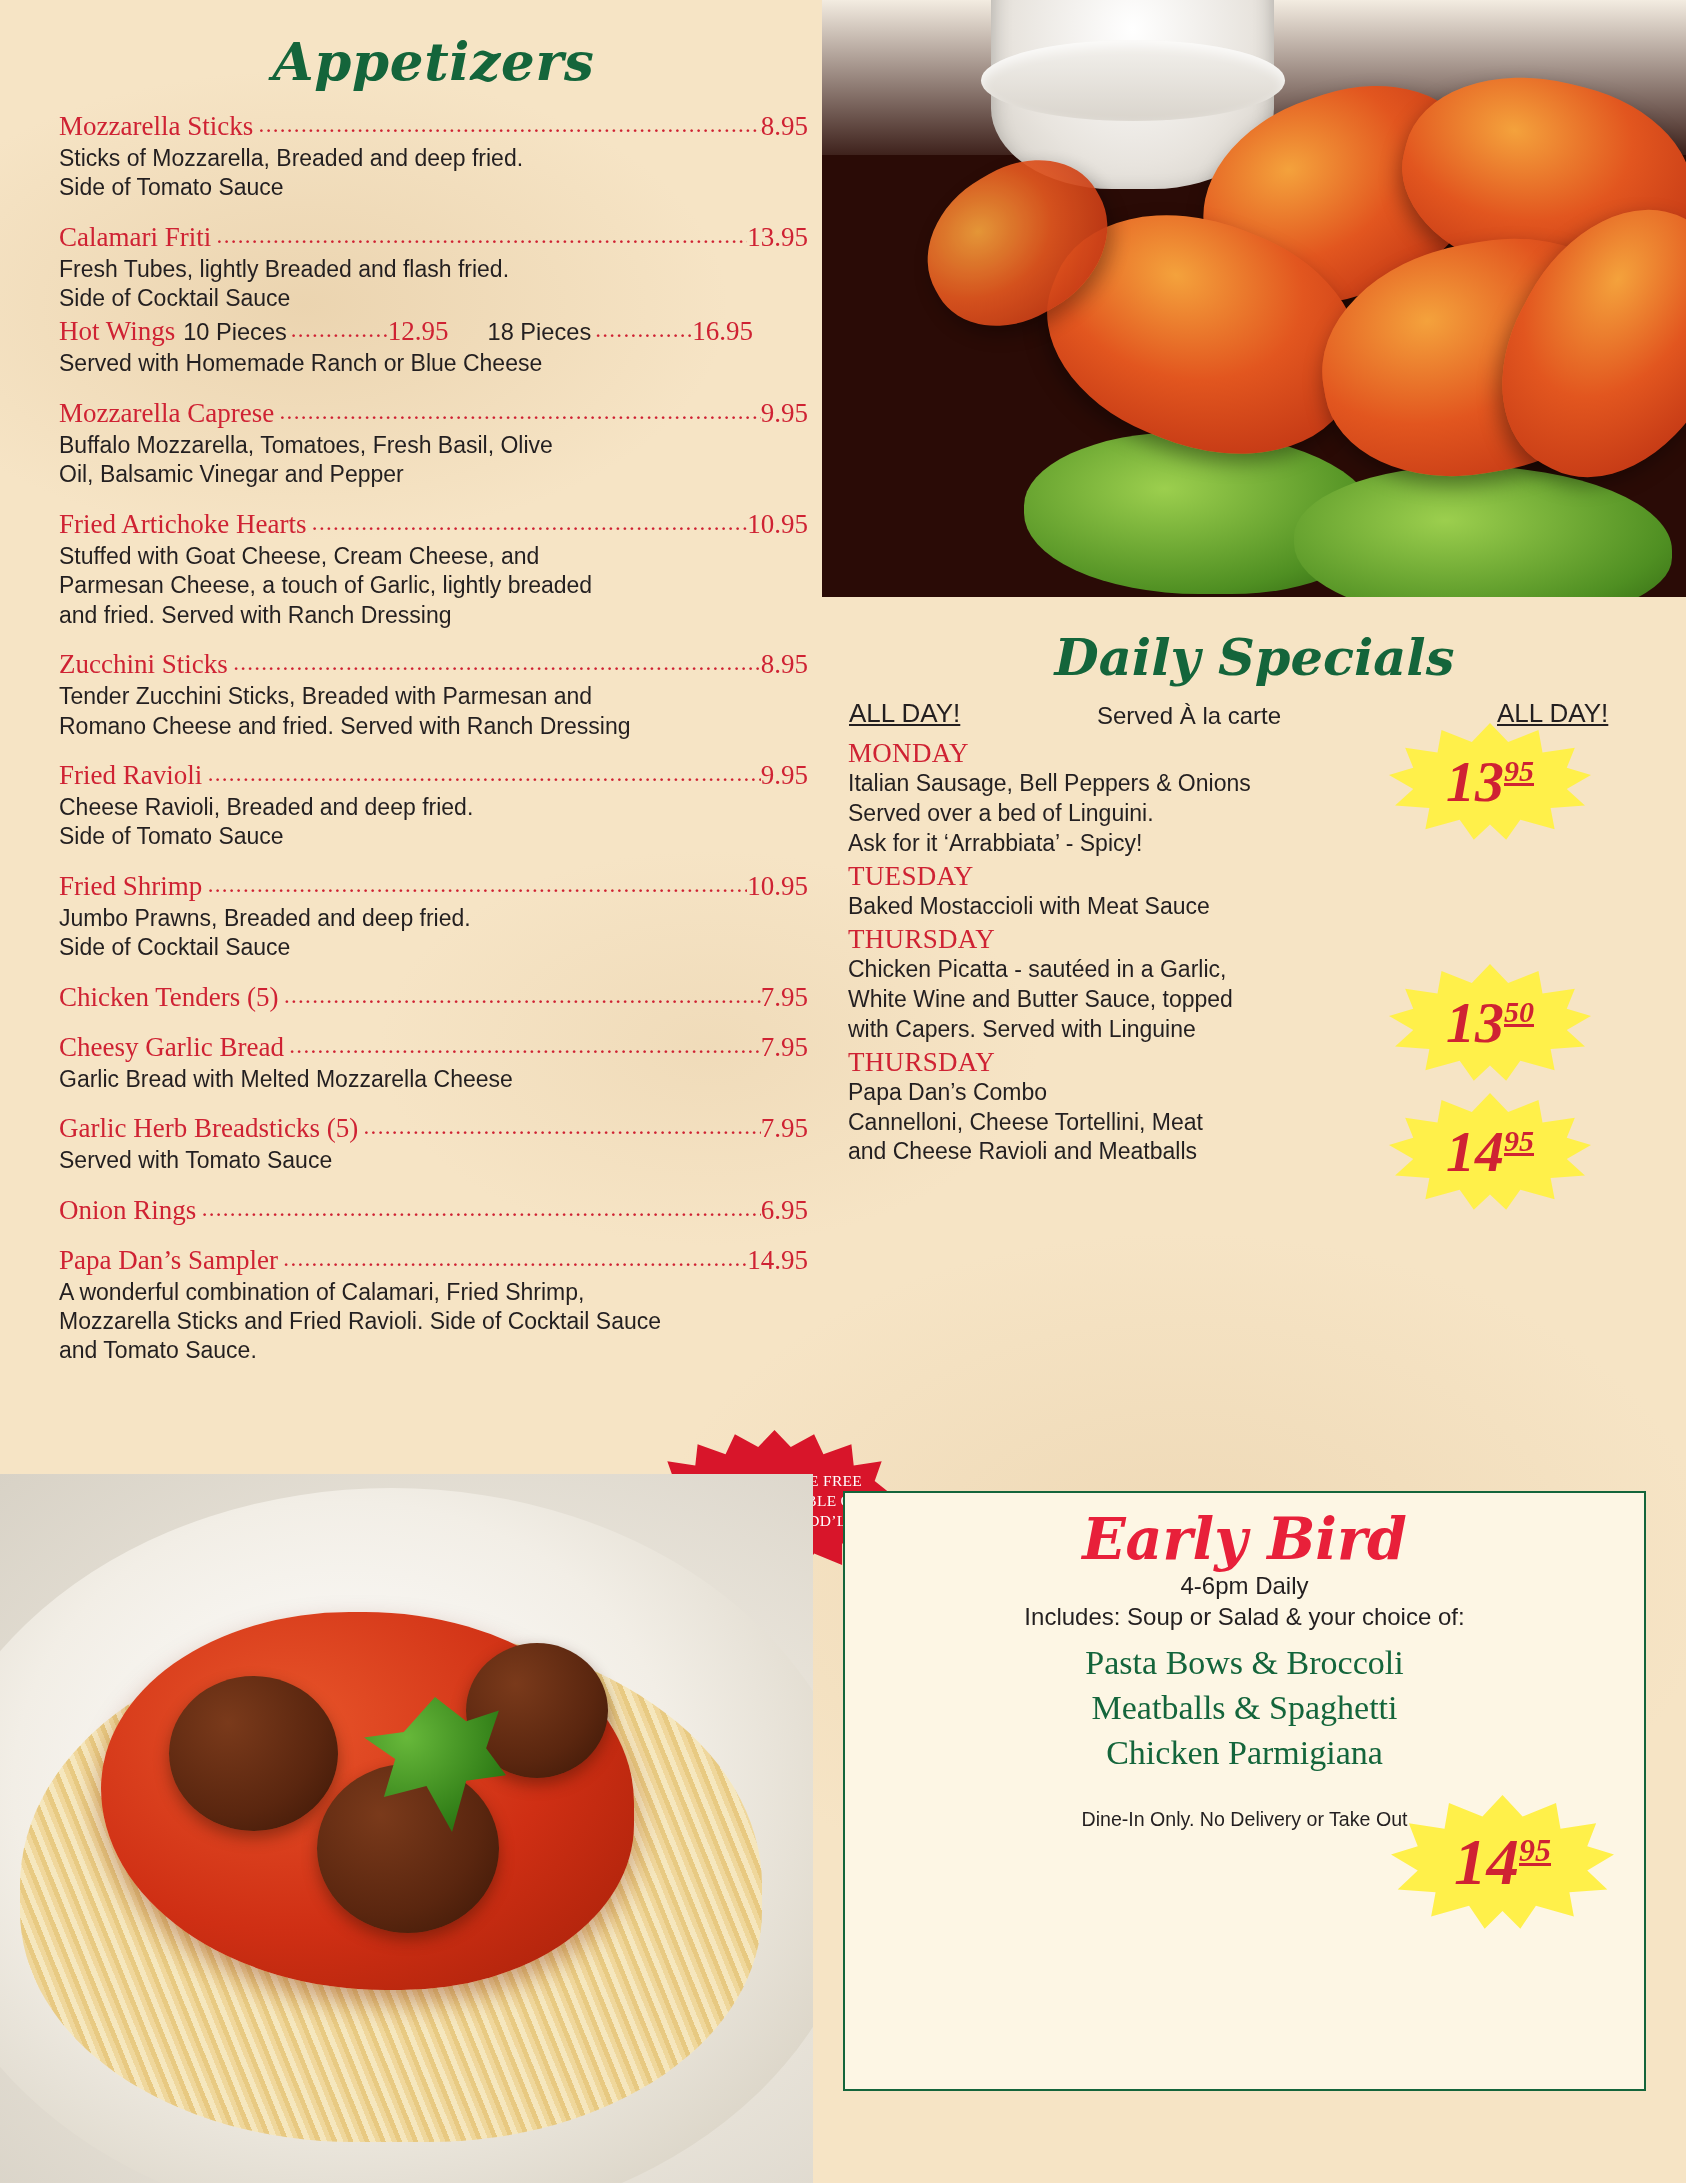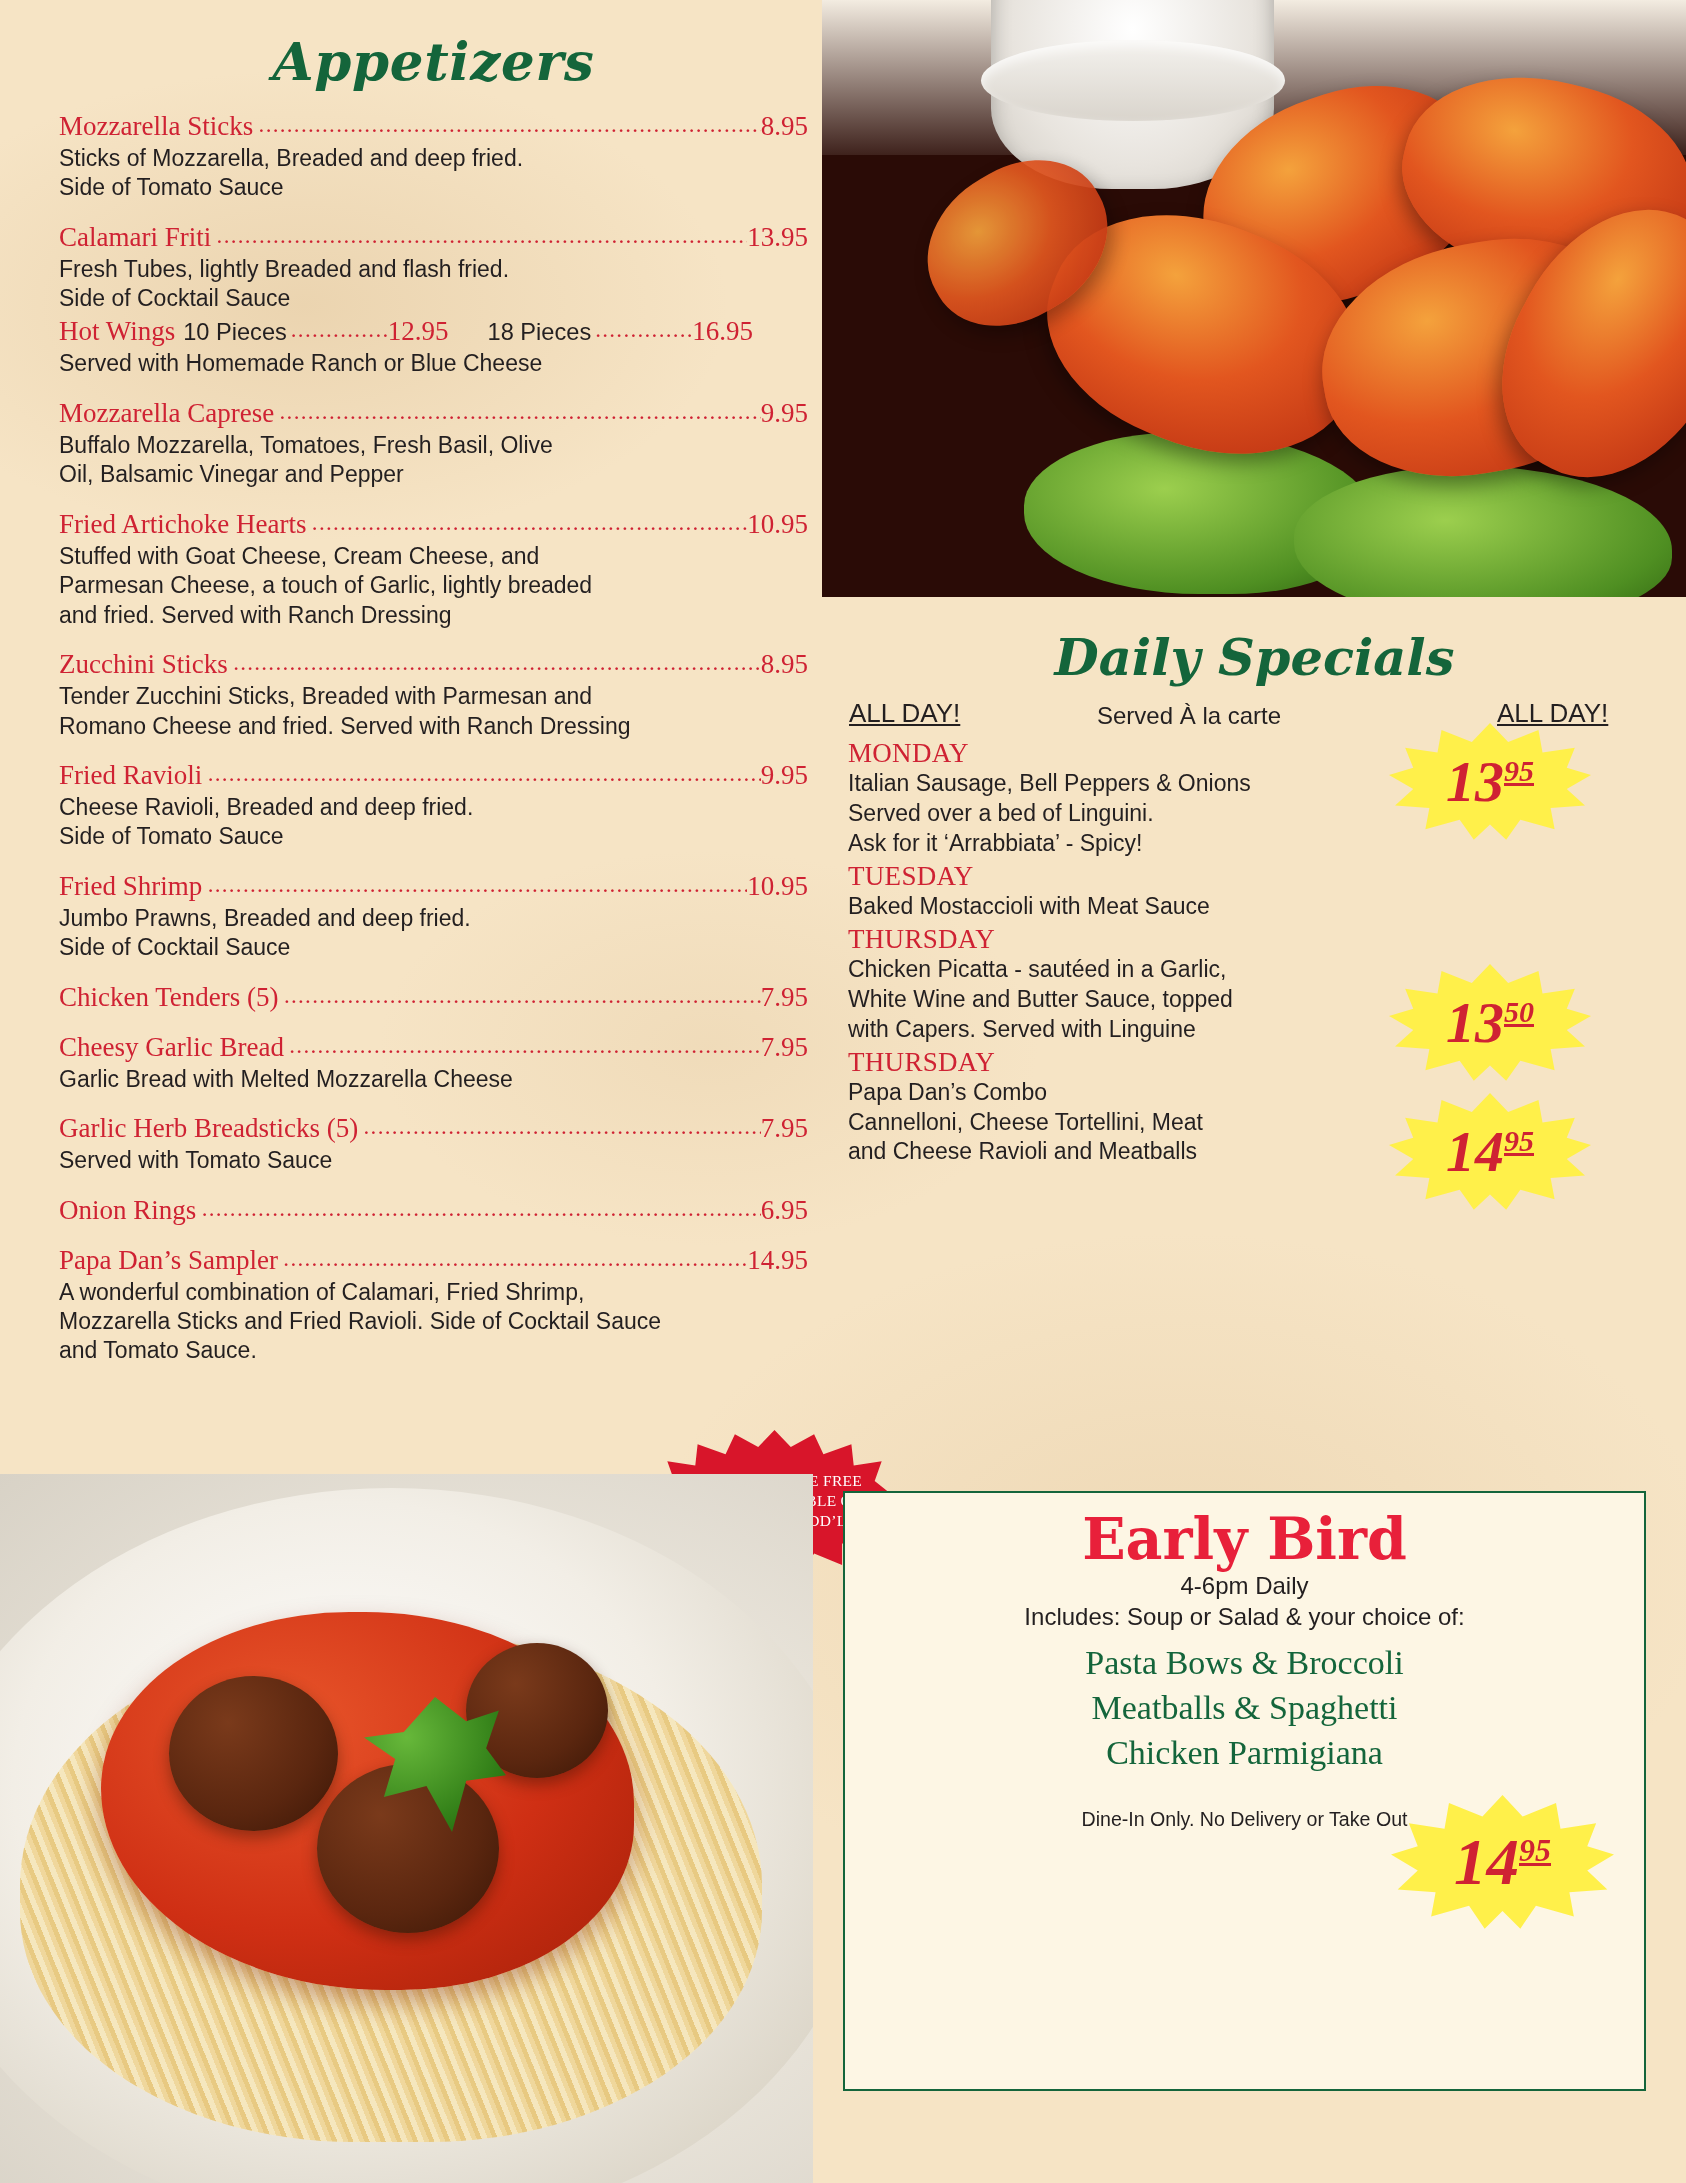--- a/index.html
+++ b/index.html
@@ -328,20 +328,21 @@
     width: 803px;
     height: 600px;
     background: #fdf6e4;
     border: 2.7px solid #14653b;
     padding: 12px 20px 13.5px 20px;
     text-align: center;
     overflow: hidden;
   }
   .earlybird .eb-title {
     font-family: "DejaVu Serif", serif;
+    font-style: italic;
     font-weight: bold;
     color: #e8203a;
     font-size: 57px;
     line-height: 1.04;
     margin: 4px 0 1.3px 0;
   }
   .earlybird .eb-title2 {
     font-family: "DejaVu Serif", serif;
     font-style: italic;
     font-weight: bold;

